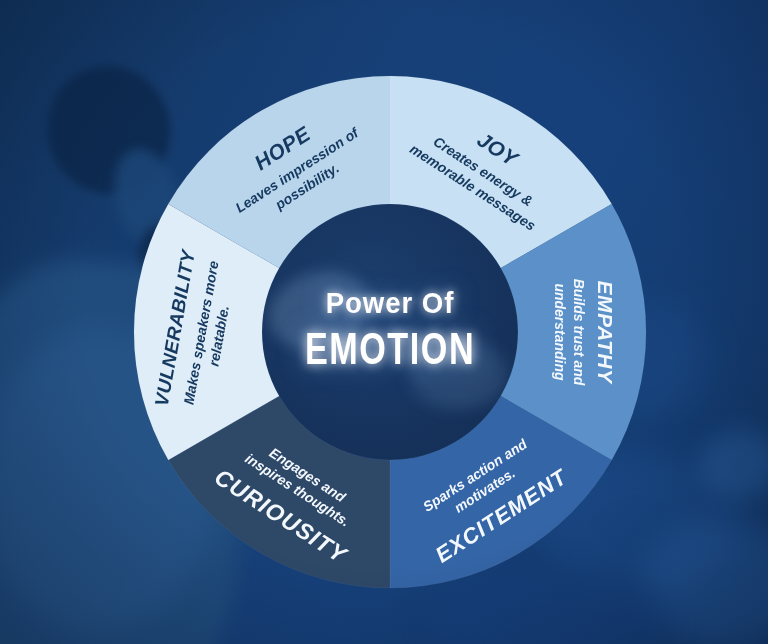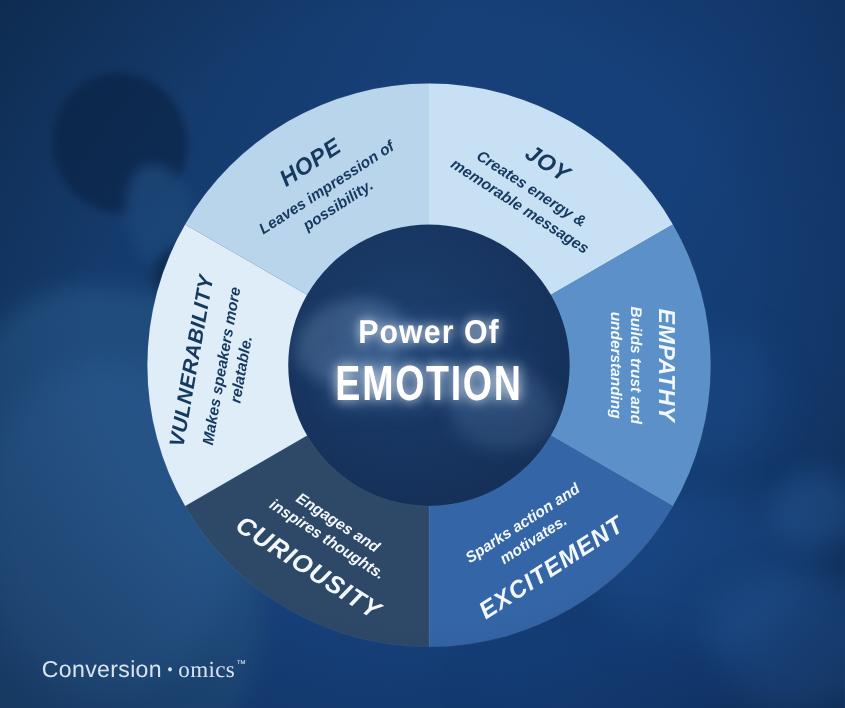--- a/index.html
+++ b/index.html
@@ -126,17 +126,14 @@
     <div class="seg-desc">Leaves impression of possibility.</div>
   </div>
 
   <div class="center-title" style="color: rgb(255, 255, 255);">
     <span class="ct-line1">Power Of</span>
     <span class="ct-line2">EMOTION</span>
   </div>
 
   <div class="vignette"></div>
 
-  <div class="logo">
-    <span>Conversion</span><span class="logo-dot">•</span><span class="logo-serif">omics</span><span class="logo-tm">™</span>
-  </div>
 
 </div>
 
 </body></html>

